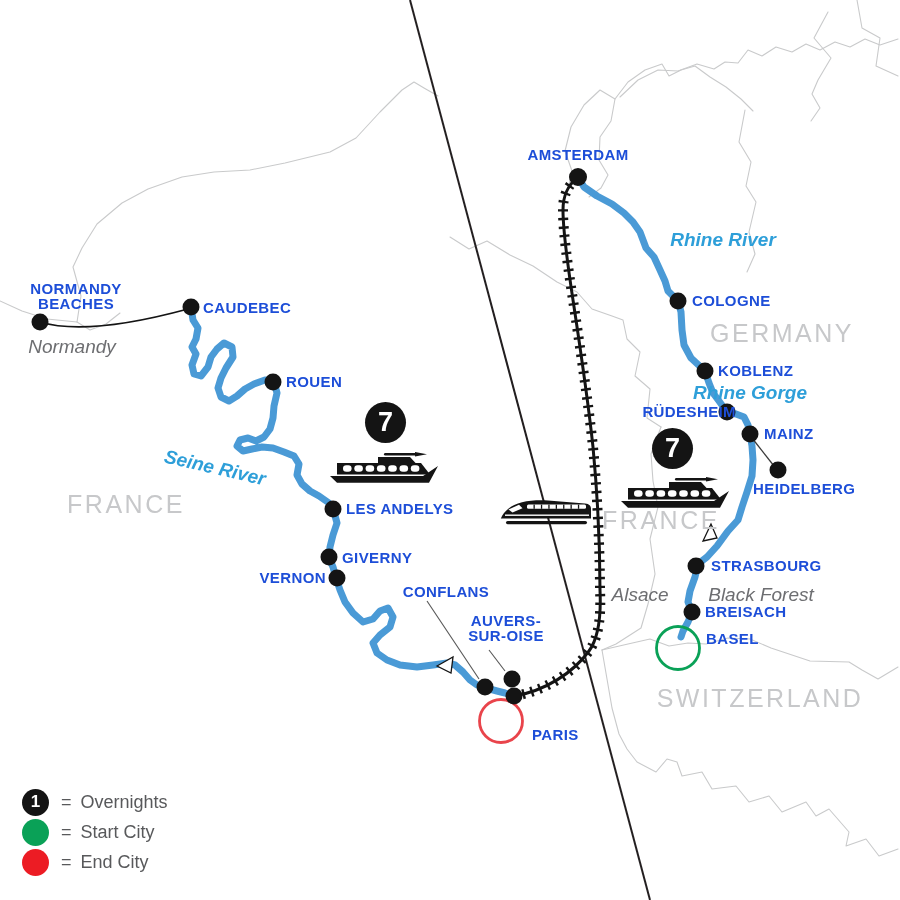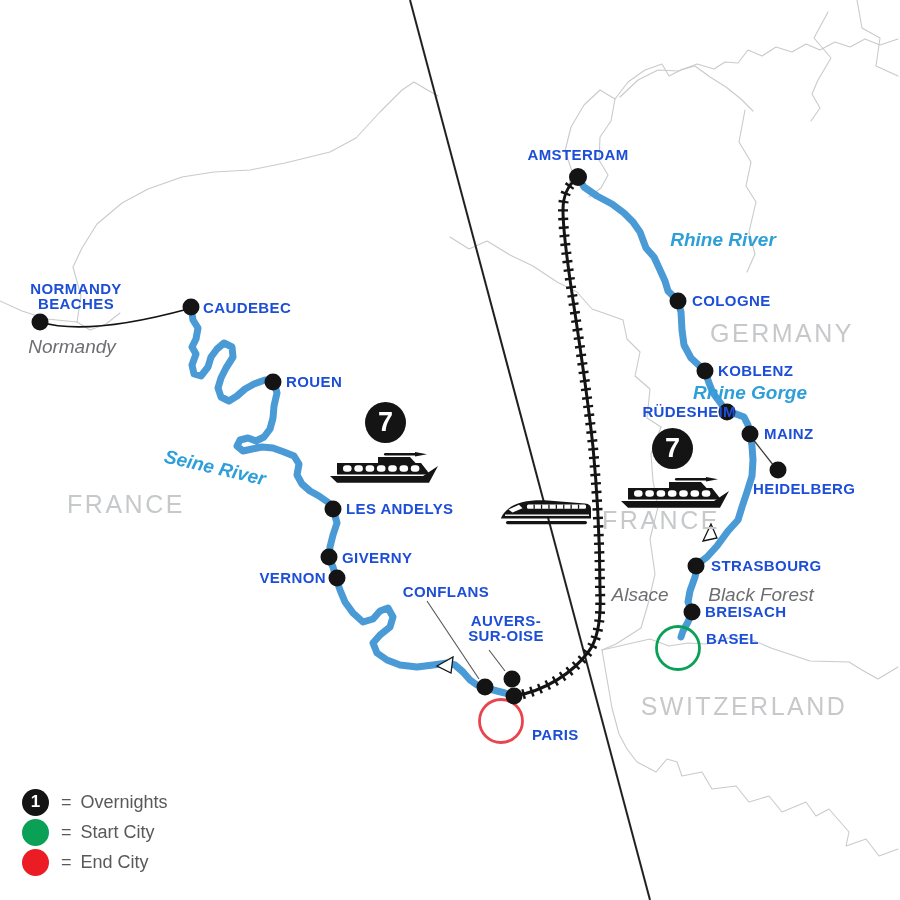--- a/index.html
+++ b/index.html
@@ -134,21 +134,21 @@
   <div class="badge" style="left:365px;top:402px;">
     <span>7</span>
   </div>
   <div class="badge" style="left:652px;top:428px;">
     <span>7</span>
   </div>
 
   <div class="lbl country" style="left:126px;top:492px;">FRANCE</div>
   <div class="lbl country" style="left:782px;top:321px;">GERMANY</div>
   <div class="lbl country" style="left:661px;top:508px;">FRANCE</div>
-  <div class="lbl country" style="left:744px;top:686px;margin-top:8px;">SWITZERLAND</div>
+  <div class="lbl country" style="left:760px;top:686px;">SWITZERLAND</div>
 
   <div class="lbl region" style="left:72px;top:337px;">Normandy</div>
   <div class="lbl region" style="left:640px;top:585px;">Alsace</div>
   <div class="lbl region" style="left:761px;top:585px;">Black Forest</div>
 
   <div class="lbl water rot" style="left:215px;top:458px;">Seine River</div>
   <div class="lbl water" style="left:723px;top:230px;">Rhine River</div>
   <div class="lbl water" style="left:750px;top:383px;">Rhine Gorge</div>
 
   <div class="lbl city ctr" style="left:76px;top:281px;">

